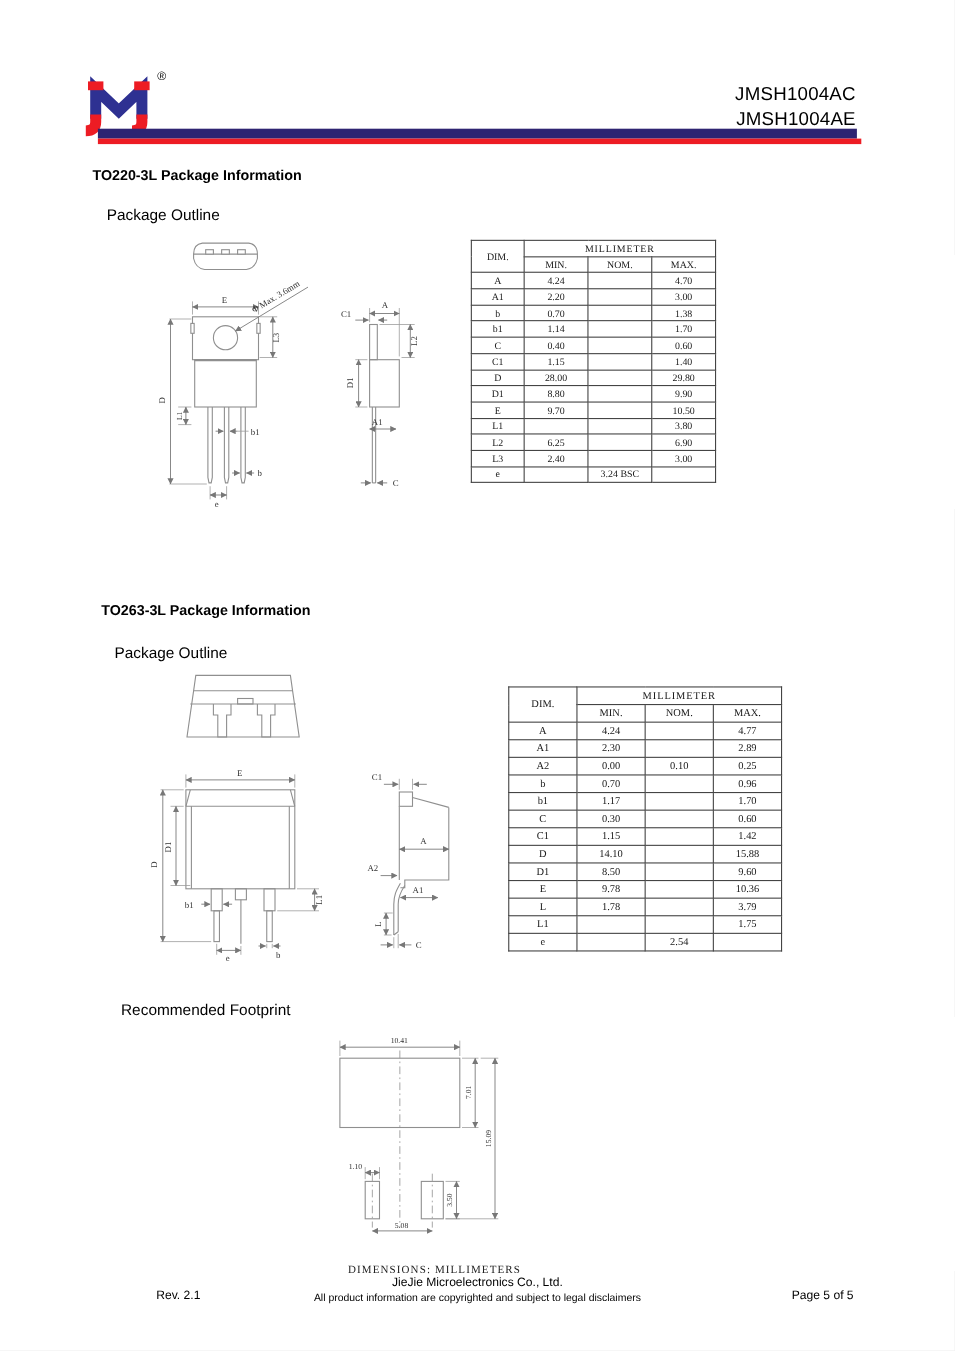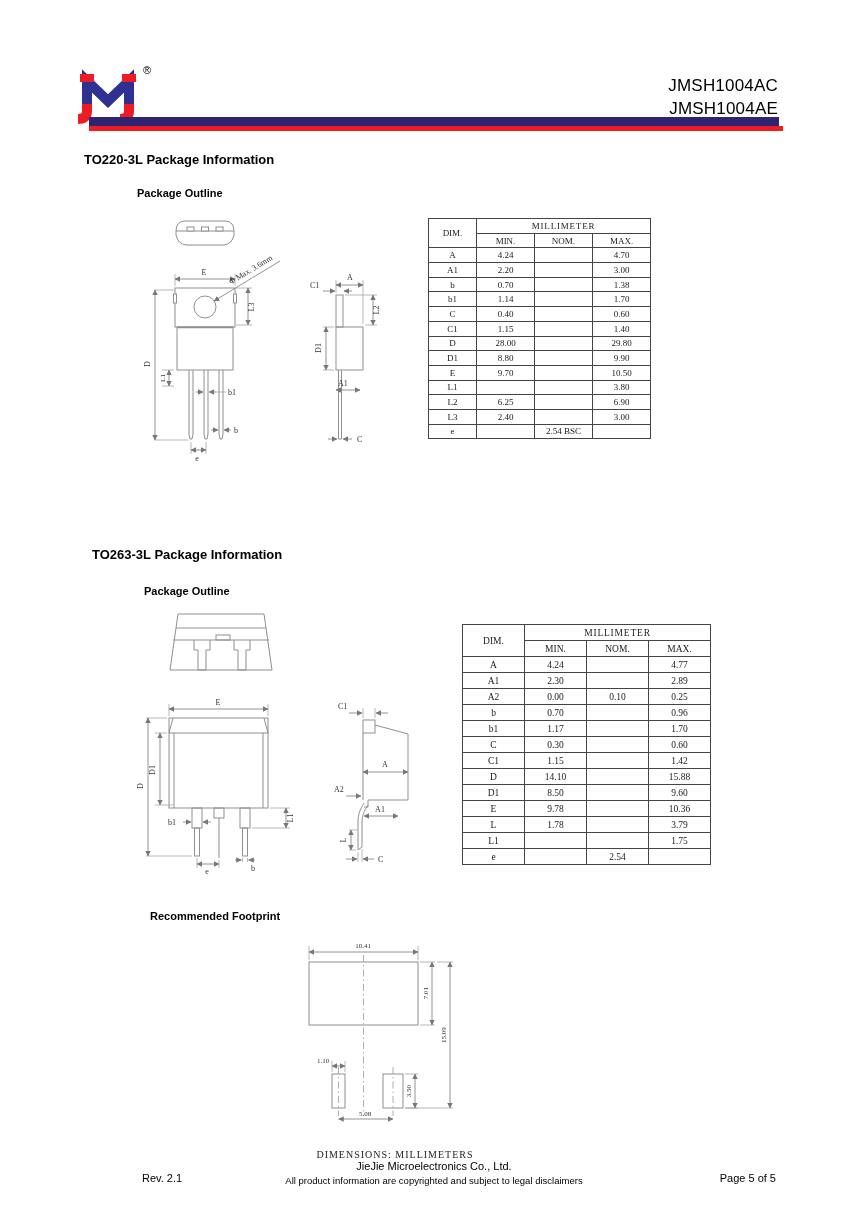--- a/index.html
+++ b/index.html
@@ -9,21 +9,21 @@
 
   
   .partnos { position:absolute; top:74px; right:90px; text-align:right;
              font-size:17px; font-weight:normal; line-height:23px; letter-spacing:0.2px; }
   .reg-mark { position:absolute; left:143px; top:64px; font-size:11px; }
   .bar-navy { position:absolute; left:89px; top:117px; width:690px; height:9px; background:#2e2472; }
   .bar-red  { position:absolute; left:89px; top:126px; width:694px; height:5px; background:#ed1c24; }
 
   
   .sec-title { font-size:13px; font-weight:bold; white-space:nowrap; }
-  .sub-title { font-size:11px; font-weight:bold; white-space:nowrap;margin-left:40px; }
+  .sub-title { font-size:14px; font-weight:normal; white-space:nowrap; }
 
   
   table.dim-table { border-collapse:collapse; font-family:"Liberation Serif", serif;
                     color:#1a1a1a; text-align:center; table-layout:fixed; }
   table.dim-table th, table.dim-table td { border:1px solid #444; font-weight:normal;
                     padding:0 2px; overflow:hidden; white-space:nowrap; }
   table.t1 { font-size:9px; }
   table.t1 th, table.t1 td { height:13.7px; }
   table.t2 { font-size:9.5px; }
   table.t2 th, table.t2 td { height:15px; }
@@ -260,21 +260,21 @@
         </tr>
         <tr>
           <td>L3</td>
           <td>2.40</td>
           <td></td>
           <td>3.00</td>
         </tr>
         <tr>
           <td>e</td>
           <td></td>
-          <td>2.54 BSC</td>
+          <td>3.24 BSC</td>
           <td></td>
         </tr>
       </tbody>
   </table>
 
   <div class="abs sec-title" style="left:92px; top:547px;">TO263-3L Package Information</div>
   <div class="abs sub-title" style="left:104px; top:585px;">Package Outline</div>
 
   <svg class="abs draw" style="left:140px; top:600px;" width="310" height="300" viewBox="0 0 310 300">
     <g>

